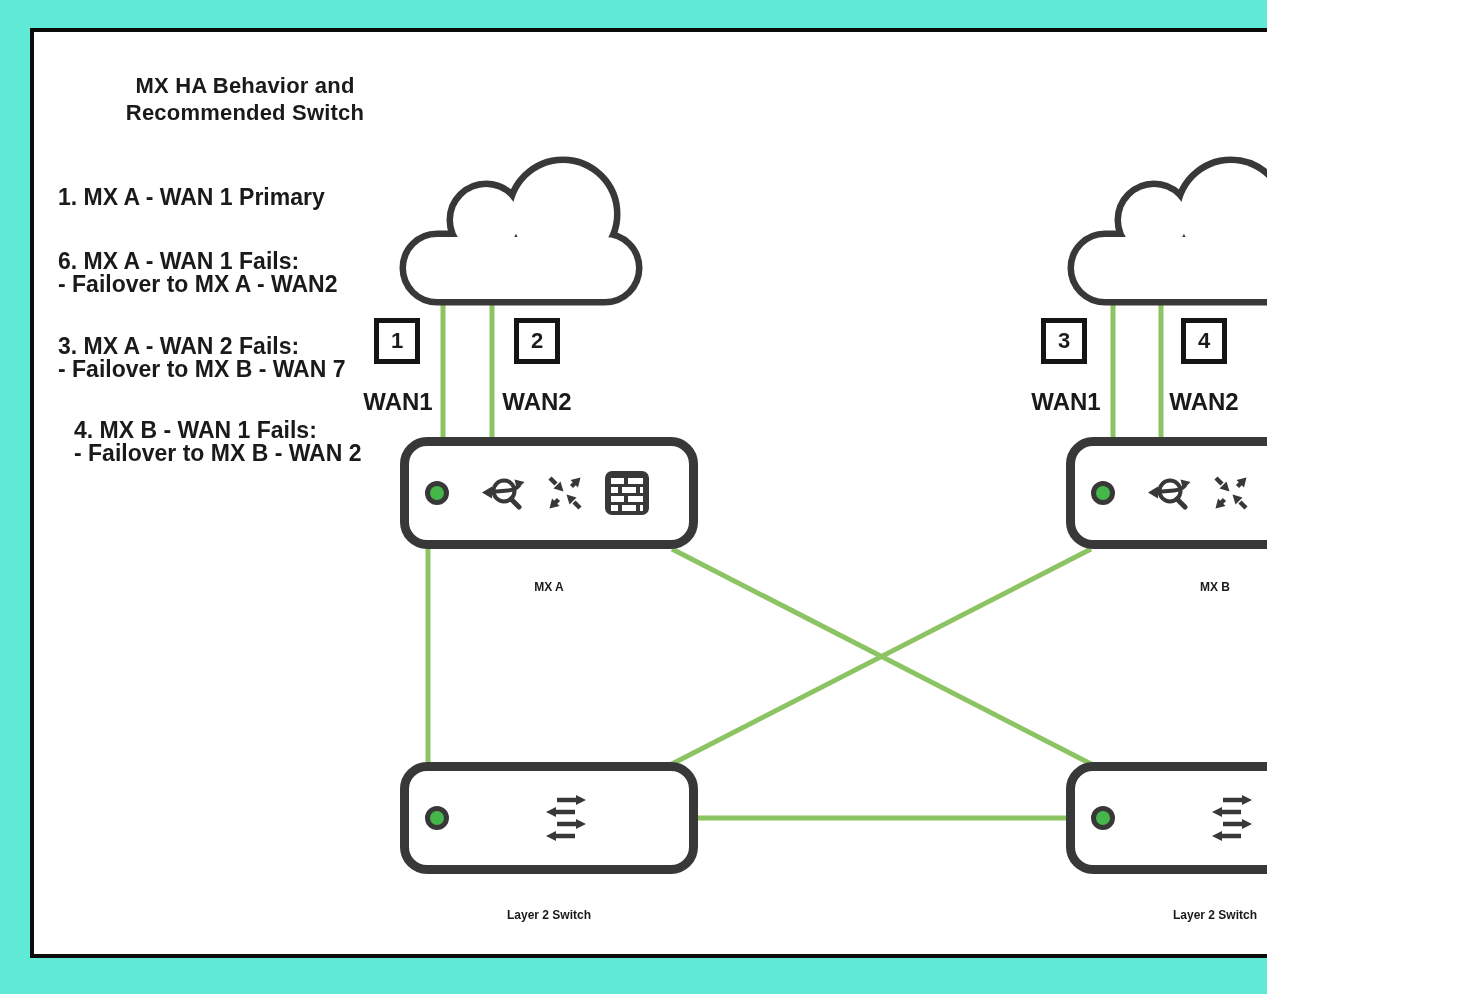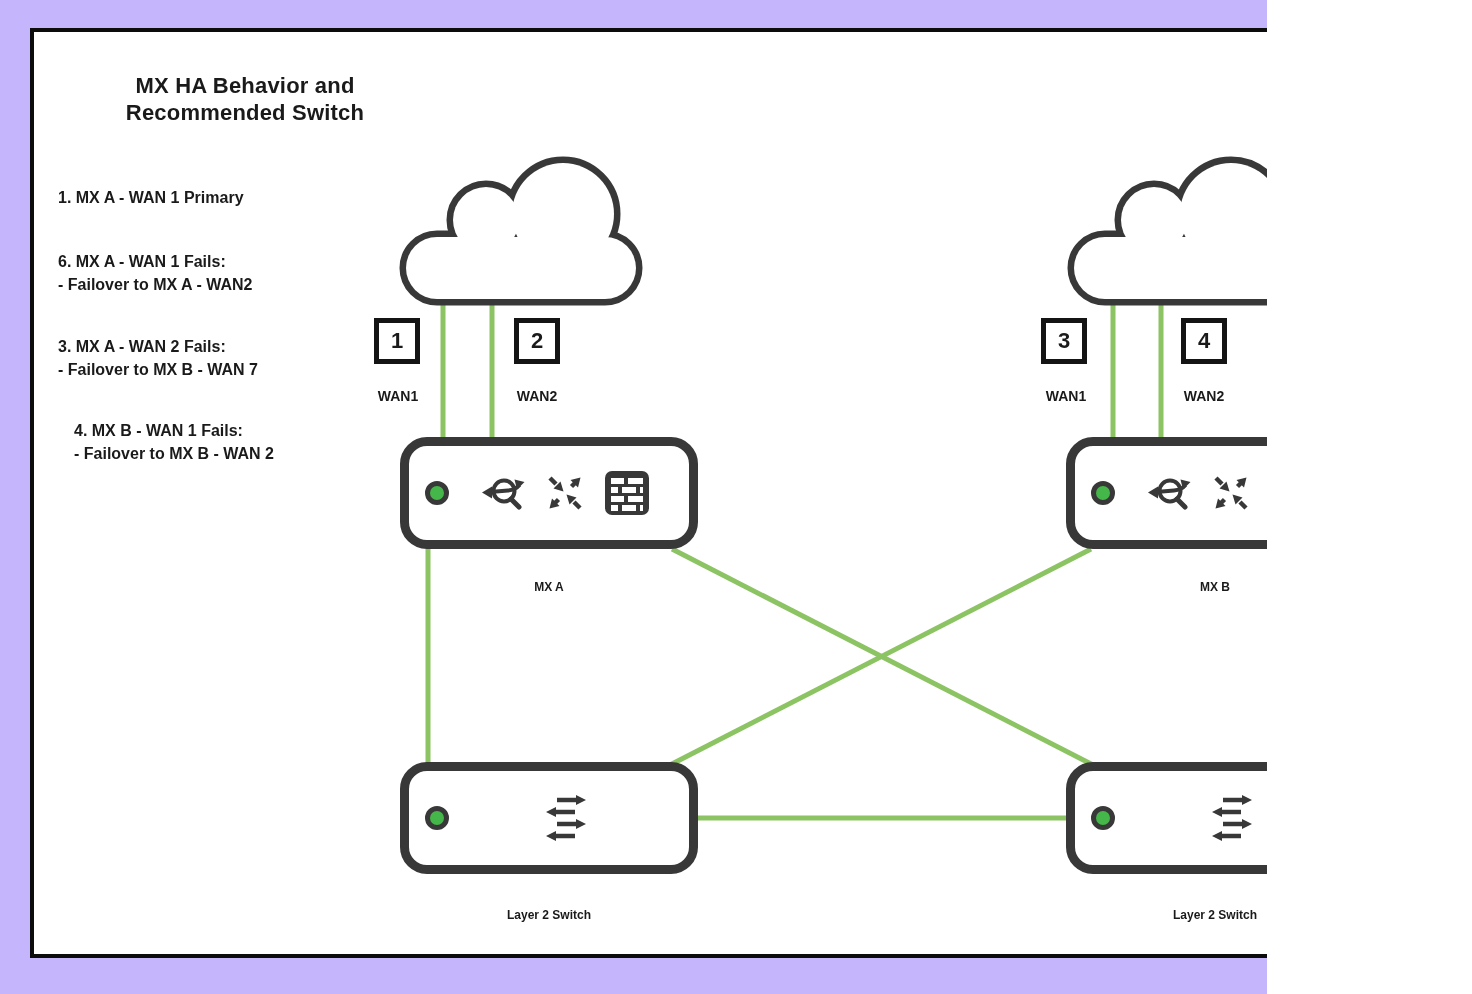--- a/index.html
+++ b/index.html
@@ -1,29 +1,29 @@
 <!DOCTYPE html>
 <html><head>
 <meta charset="utf-8">
 <style>
   html,body{margin:0;padding:0;background:#ffffff;}
   #canvas{
-    position:relative;width:1267px;height:994px;background:#c4b5fd;overflow:hidden;
+    position:relative;width:1267px;height:994px;background:#5eead4;overflow:hidden;
     font-family:"Liberation Sans","DejaVu Sans",sans-serif;color:#1a1a1a;
   }
   .frame{
     position:absolute;left:30px;top:28px;width:1388px;height:930px;
     border:4px solid #0c0c0c;box-sizing:border-box;background:#ffffff;
   }
   .abs{position:absolute;}
   .title{
     left:85px;top:72px;width:320px;text-align:center;
     font-size:22px;font-weight:bold;line-height:27px;letter-spacing:.2px;
   }
-  .legend-item{left:58px;width:340px;font-size:16px;font-weight:bold;line-height:23px;}
+  .legend-item{left:58px;width:340px;font-size:23px;font-weight:bold;line-height:23px;}
   .li-1{top:186px;} .li-2{top:250px;} .li-3{top:335px;} .li-4{top:419px;margin-left:16px;}
   .overlay{position:absolute;left:0;top:0;width:1472px;height:994px;pointer-events:none;}
   .device{
     position:absolute;width:298px;height:112px;background:#ffffff;
     border:9px solid #383838;border-radius:27px;box-sizing:border-box;
     display:flex;align-items:center;
   }
   .mx-a{left:400px;top:437px;} .mx-b{left:1066px;top:437px;}
   .sw-a{left:400px;top:762px;} .sw-b{left:1066px;top:762px;}
   .led{
@@ -34,21 +34,21 @@
   .dev-label{width:298px;text-align:center;font-size:12px;font-weight:bold;}
   .mx-a-label{left:400px;top:580px;} .mx-b-label{left:1066px;top:580px;text-align:center;}
   .sw-a-label{left:400px;top:908px;} .sw-b-label{left:1066px;top:908px;}
   .step-box{
     position:absolute;width:46px;height:46px;border:5px solid #141414;box-sizing:border-box;
     background:#ffffff;display:flex;align-items:center;justify-content:center;
     font-size:22px;font-weight:bold;
   }
   .sb-1{left:374px;top:318px;} .sb-2{left:514px;top:318px;}
   .sb-3{left:1041px;top:318px;} .sb-4{left:1181px;top:318px;}
-  .wan-label{position:absolute;width:92px;text-align:center;font-size:14px;font-weight:bold;top:388px;}
+  .wan-label{position:absolute;width:92px;text-align:center;font-size:24px;font-weight:bold;top:388px;}
   .wl-a1{left:352px;} .wl-a2{left:491px;} .wl-b1{left:1020px;} .wl-b2{left:1158px;}
 </style>
 </head>
 <body>
 
 <div id="canvas">
 
   <div class="frame"></div>
 
   <svg class="overlay" viewBox="0 0 1472 994">

